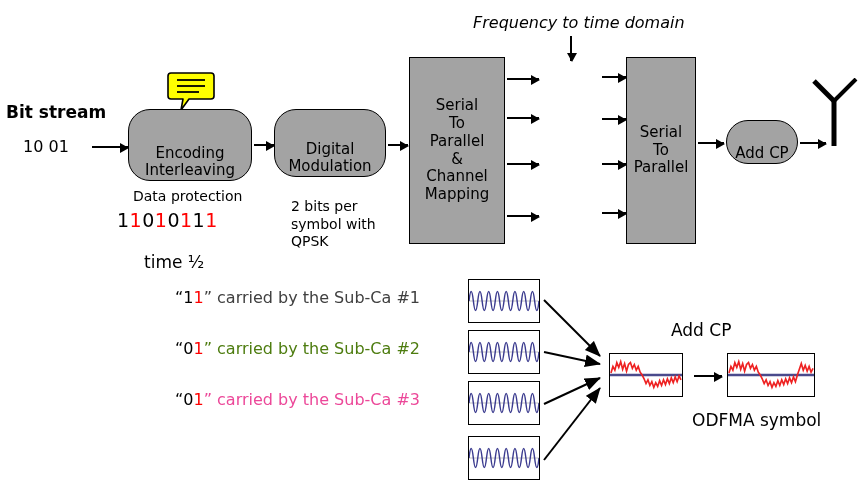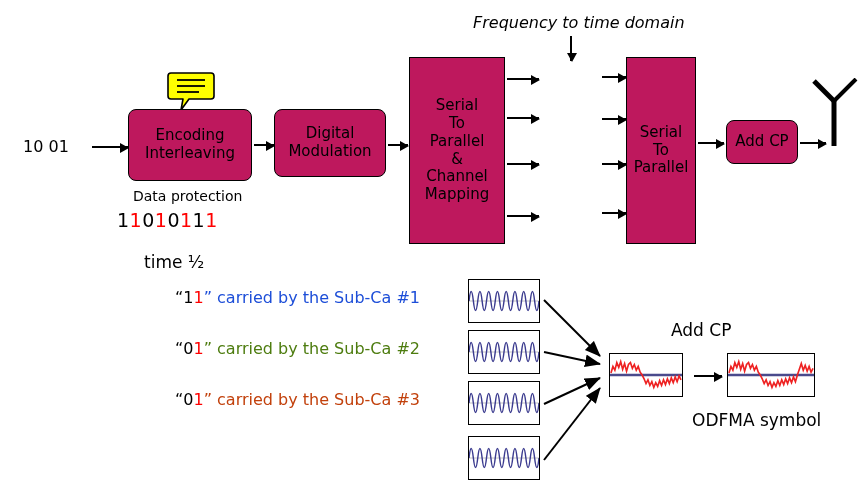--- a/index.html
+++ b/index.html
@@ -15,28 +15,28 @@
   .abs{position:absolute;}
 
   
   .txt{font-size:15px;line-height:1.15;white-space:pre;color:#000;}
   .bold{font-weight:bold;}
   .ital{font-style:italic;font-size:16px;}
 
   
   .blk{
     box-sizing:border-box;
-    background:#be185d;
+    background:#a3a3a3;
     border:1.6px solid #000;
     display:flex;align-items:center;justify-content:center;
     text-align:center;
     font-size:15px;line-height:1.18;
     color:#000;
   }
-  .blk.round{border-radius:8px;}
+  .blk.round{border-radius:22px;align-items:flex-end;}
   .blk.rect{border-radius:0;}
   .blk .inner{padding:0 2px;white-space:pre-line;}
 
   
   .arrow-h{height:0;border-top:2px solid #000;}
   .arrow-h::after{
     content:"";position:absolute;right:-1px;top:-5px;
     border-left:9px solid #000;
     border-top:5.5px solid transparent;
     border-bottom:5.5px solid transparent;
@@ -70,20 +70,21 @@
 </style>
 </head>
 <body>
 
 <div id="stage">
 
   <div class="abs txt ital" style="left:473px;top:6px;">Frequency to time domain</div>
 
   <div class="abs arrow-v" style="left:570px;top:28px;height:25px;"></div>
 
+  <div class="abs txt bold" style="left:6px;top:95px;font-size:17px;">Bit stream</div>
   <div class="abs txt" style="left:23px;top:130px;font-size:16px;">10 01</div>
   <div class="abs arrow-h" style="left:92px;top:138px;width:36px;"></div>
 
   <div class="abs bubble" style="left:167px;top:62px;">
     <svg width="48" height="42" viewBox="0 0 48 42">
       <path d="M4 3 H44 A3 3 0 0 1 47 6 V26 A3 3 0 0 1 44 29 H22 L14 40 L16 29 H4 A3 3 0 0 1 1 26 V6 A3 3 0 0 1 4 3 Z" fill="#ffff00" stroke="#000000" stroke-width="1.6" stroke-linejoin="round"></path>
       <line x1="10" y1="10" x2="38" y2="10" stroke="#000" stroke-width="1.8"></line>
       <line x1="10" y1="16" x2="38" y2="16" stroke="#000" stroke-width="1.8"></line>
       <line x1="10" y1="22" x2="32" y2="22" stroke="#000" stroke-width="1.8"></line>
     </svg>
@@ -144,38 +145,41 @@
       <line x1="28" y1="23" x2="50" y2="1" stroke="#000" stroke-width="4"></line>
     </svg>
   </div>
 
   <div class="abs txt" style="left:133px;top:180px;font-size:14px;">Data protection</div>
 
   <div class="abs" style="left:117px;top:203px;font-size:19px;line-height:1;letter-spacing:0.5px;"><span style="color: rgb(0, 0, 0);">1</span><span style="color: rgb(255, 0, 0);">1</span><span style="color: rgb(0, 0, 0);">0</span><span style="color: rgb(255, 0, 0);">1</span><span style="color: rgb(0, 0, 0);">0</span><span style="color: rgb(255, 0, 0);">1</span><span style="color: rgb(0, 0, 0);">1</span><span style="color: rgb(255, 0, 0);">1</span></div>
 
   <div class="abs txt" style="left:144px;top:245px;font-size:17px;">time ½</div>
 
-
-  <div class="abs" style="left:175px;top:280px;font-size:16px;"><span style="color: rgb(0, 0, 0);">“</span><span style="color: rgb(0, 0, 0);">1</span><span style="color: rgb(255, 0, 0);">1</span><span style="color: #1d4ed8;">” carried by the Sub-Ca #1</span></div>
+  <div class="abs txt" style="left:291px;top:190px;font-size:14px;line-height:1.25;">2 bits per
+symbol with
+QPSK</div>
+
+  <div class="abs" style="left:175px;top:280px;font-size:16px;"><span style="color: rgb(0, 0, 0);">“</span><span style="color: rgb(0, 0, 0);">1</span><span style="color: rgb(255, 0, 0);">1</span><span style="color: #404040;">” carried by the Sub-Ca #1</span></div>
   <div class="abs wavebox" style="left:468px;top:271px;width:72px;height:44px;">
     <svg viewBox="0 0 72 44" preserveAspectRatio="none">
       <line x1="0" y1="22" x2="72" y2="22" stroke="#bfbfbf" stroke-width="1"></line>
       <path d="M0,22 Q2.25,2 4.5,22 T9,22 T13.5,22 T18,22 T22.5,22 T27,22 T31.5,22 T36,22 T40.5,22 T45,22 T49.5,22 T54,22 T58.5,22 T63,22 T67.5,22 T72,22" fill="none" stroke="#3b3b8f" stroke-width="1.5"></path>
     </svg>
   </div>
 
   <div class="abs" style="left:175px;top:331px;font-size:16px;"><span style="color: rgb(0, 0, 0);">“</span><span style="color: rgb(0, 0, 0);">0</span><span style="color: rgb(255, 0, 0);">1</span><span style="color: #4d7c0f;">” carried by the Sub-Ca #2</span></div>
   <div class="abs wavebox" style="left:468px;top:322px;width:72px;height:44px;">
     <svg viewBox="0 0 72 44" preserveAspectRatio="none">
       <line x1="0" y1="22" x2="72" y2="22" stroke="#bfbfbf" stroke-width="1"></line>
       <path d="M0,22 Q2.25,2 4.5,22 T9,22 T13.5,22 T18,22 T22.5,22 T27,22 T31.5,22 T36,22 T40.5,22 T45,22 T49.5,22 T54,22 T58.5,22 T63,22 T67.5,22 T72,22" fill="none" stroke="#3b3b8f" stroke-width="1.5"></path>
     </svg>
   </div>
 
-  <div class="abs" style="left:175px;top:382px;font-size:16px;"><span style="color: rgb(0, 0, 0);">“</span><span style="color: rgb(0, 0, 0);">0</span><span style="color: rgb(255, 0, 0);">1</span><span style="color: #c2410c;">” carried by the Sub-Ca #3</span></div>
+  <div class="abs" style="left:175px;top:382px;font-size:16px;"><span style="color: rgb(0, 0, 0);">“</span><span style="color: rgb(0, 0, 0);">0</span><span style="color: rgb(255, 0, 0);">1</span><span style="color: #ec4899;">” carried by the Sub-Ca #3</span></div>
   <div class="abs wavebox" style="left:468px;top:373px;width:72px;height:44px;">
     <svg viewBox="0 0 72 44" preserveAspectRatio="none">
       <line x1="0" y1="22" x2="72" y2="22" stroke="#bfbfbf" stroke-width="1"></line>
       <path d="M0,22 Q2.25,2 4.5,22 T9,22 T13.5,22 T18,22 T22.5,22 T27,22 T31.5,22 T36,22 T40.5,22 T45,22 T49.5,22 T54,22 T58.5,22 T63,22 T67.5,22 T72,22" fill="none" stroke="#3b3b8f" stroke-width="1.5"></path>
     </svg>
   </div>
 
   <div class="abs wavebox" style="left:468px;top:428px;width:72px;height:44px;">
     <svg viewBox="0 0 72 44" preserveAspectRatio="none">
       <line x1="0" y1="22" x2="72" y2="22" stroke="#bfbfbf" stroke-width="1"></line>

